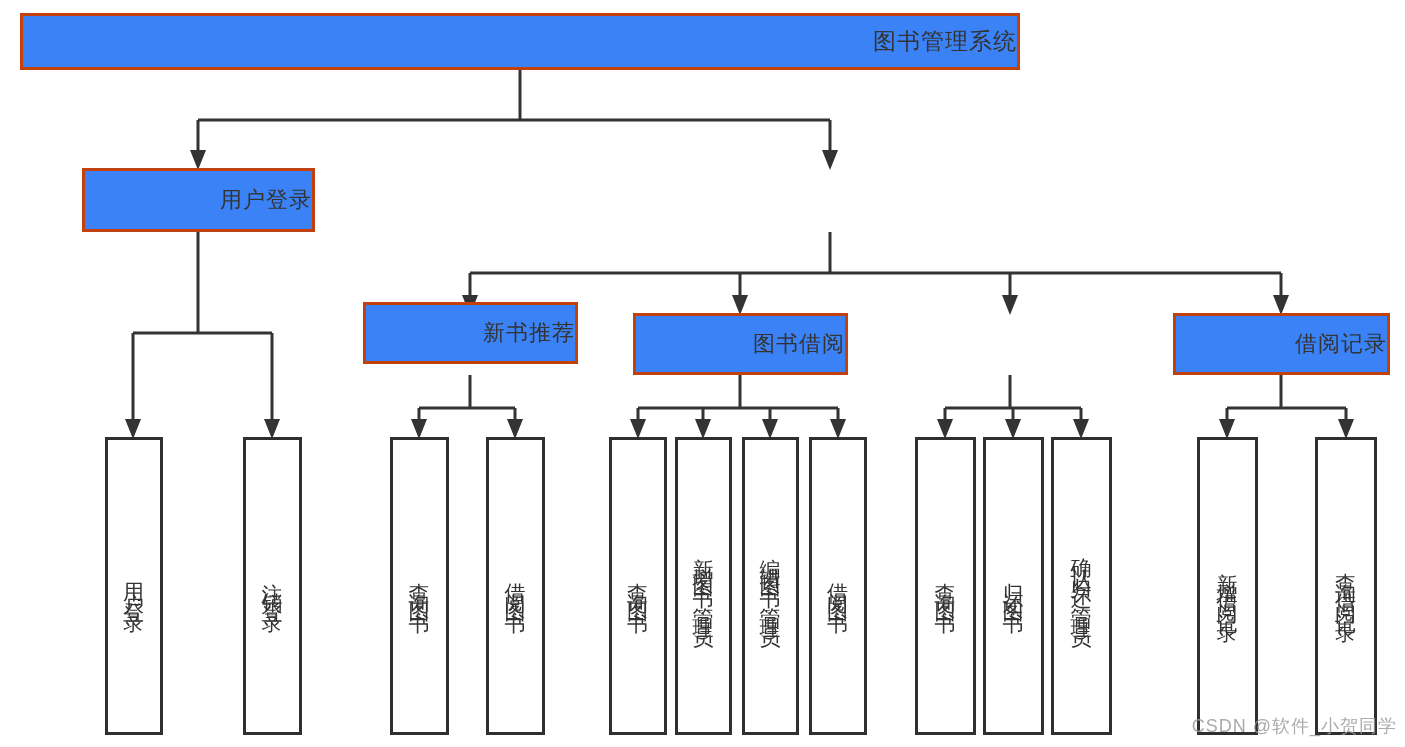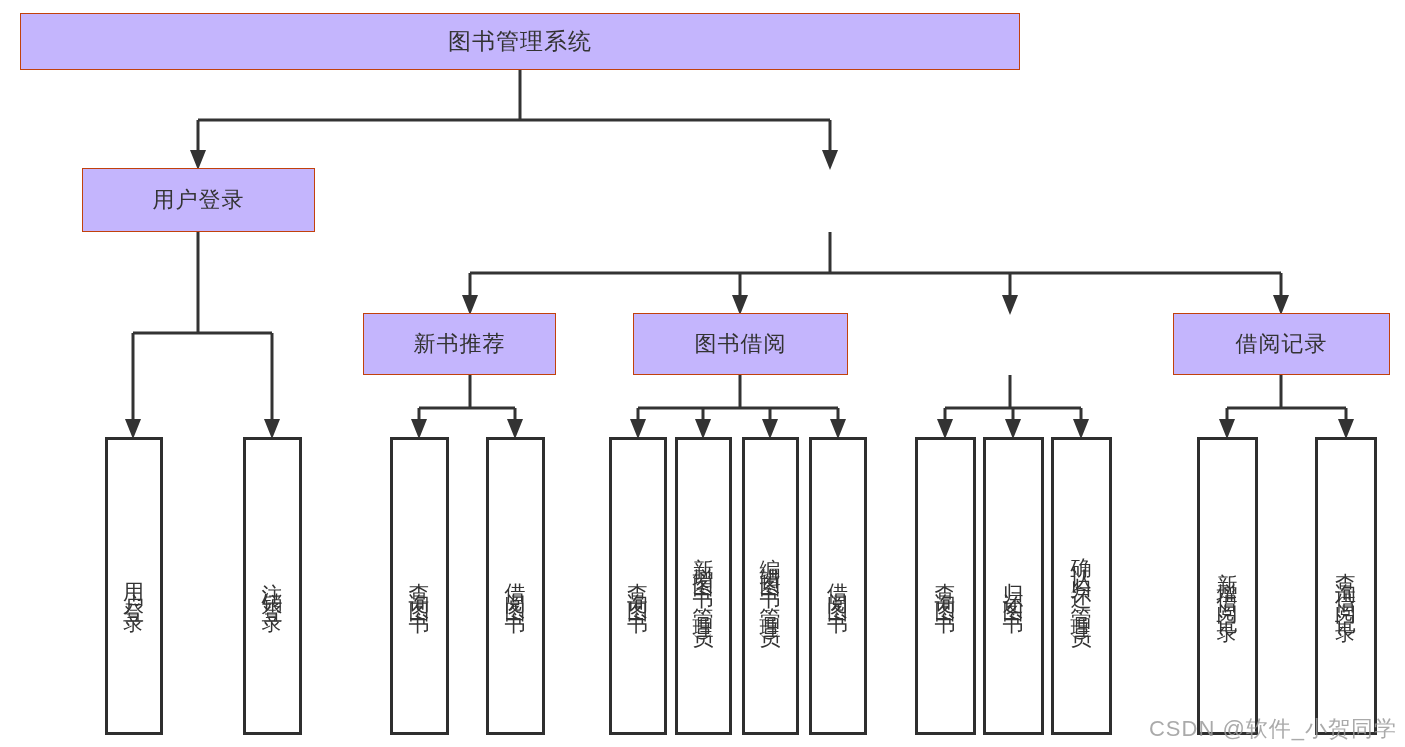--- a/index.html
+++ b/index.html
@@ -2,35 +2,35 @@
 <html><head>
 <meta charset="utf-8">
 <style>
   html,body{margin:0;padding:0;background:#fff;}
   #stage{
     position:relative;width:1405px;height:747px;background:#fff;overflow:hidden;
     font-family:"Liberation Sans","DejaVu Sans",sans-serif;color:#333;
   }
   #wires{position:absolute;left:0;top:0;width:1405px;height:747px;}
   .hbox{
-    position:absolute;box-sizing:border-box;border:1px solid #c2410c;background:#c4b5fd;
-    display:flex;align-items:center;justify-content:center;
+    position:absolute;box-sizing:border-box;border:3px solid #c2410c;background:#3b82f6;
+    display:flex;align-items:center;justify-content:flex-end;
     font-size:22px;color:#333;letter-spacing:1px;white-space:nowrap;
   }
   .root{font-size:23px;}
   .leaf{
     position:absolute;box-sizing:border-box;border:3px solid #2f2f2f;background:#fff;
     display:flex;align-items:center;justify-content:center;
   }
   .leaf span{
     writing-mode:vertical-rl;text-orientation:mixed;
     font-size:21px;letter-spacing:10px;color:#333;line-height:1;white-space:nowrap;
   }
   #watermark{
-    position:absolute;right:8px;top:714px;font-size:22px;
+    position:absolute;right:8px;top:714px;font-size:18px;
     color:rgba(155,155,155,0.85);letter-spacing:1px;z-index:5;white-space:nowrap;
   }
 </style>
 </head>
 <body>
 
 <div id="stage">
 
   <svg id="wires" viewBox="0 0 1405 747" xmlns="http://www.w3.org/2000/svg">
     <g stroke="#333333" stroke-width="3" fill="none">
@@ -102,21 +102,21 @@
   </svg>
 
   <div class="hbox root" style="left:20px;top:13px;width:1000px;height:57px;">
     <span>图书管理系统</span>
   </div>
 
   <div class="hbox" style="left:82px;top:168px;width:233px;height:64px;">
     <span>用户登录</span>
   </div>
 
-  <div class="hbox" style="left:363px;top:313px;width:193px;height:62px;">
+  <div class="hbox" style="left:363px;top:302px;width:215px;height:62px;">
     <span>新书推荐</span>
   </div>
   <div class="hbox" style="left:633px;top:313px;width:215px;height:62px;">
     <span>图书借阅</span>
   </div>
   <div class="hbox" style="left:1173px;top:313px;width:217px;height:62px;">
     <span>借阅记录</span>
   </div>
 
   <div class="leaf" style="left:105px;top:437px;width:58px;height:298px;">

